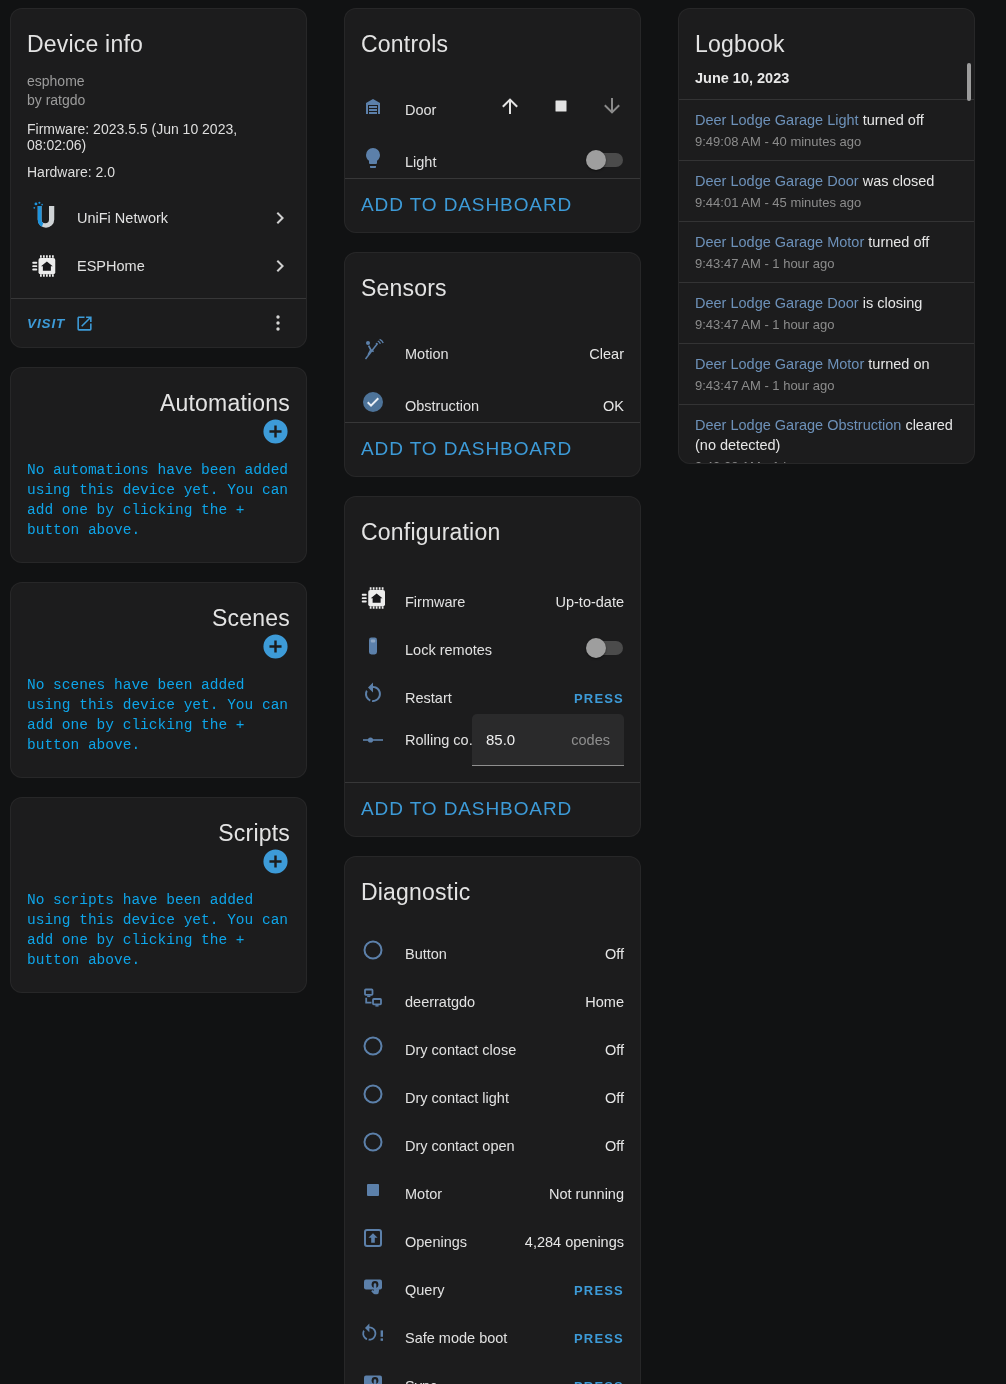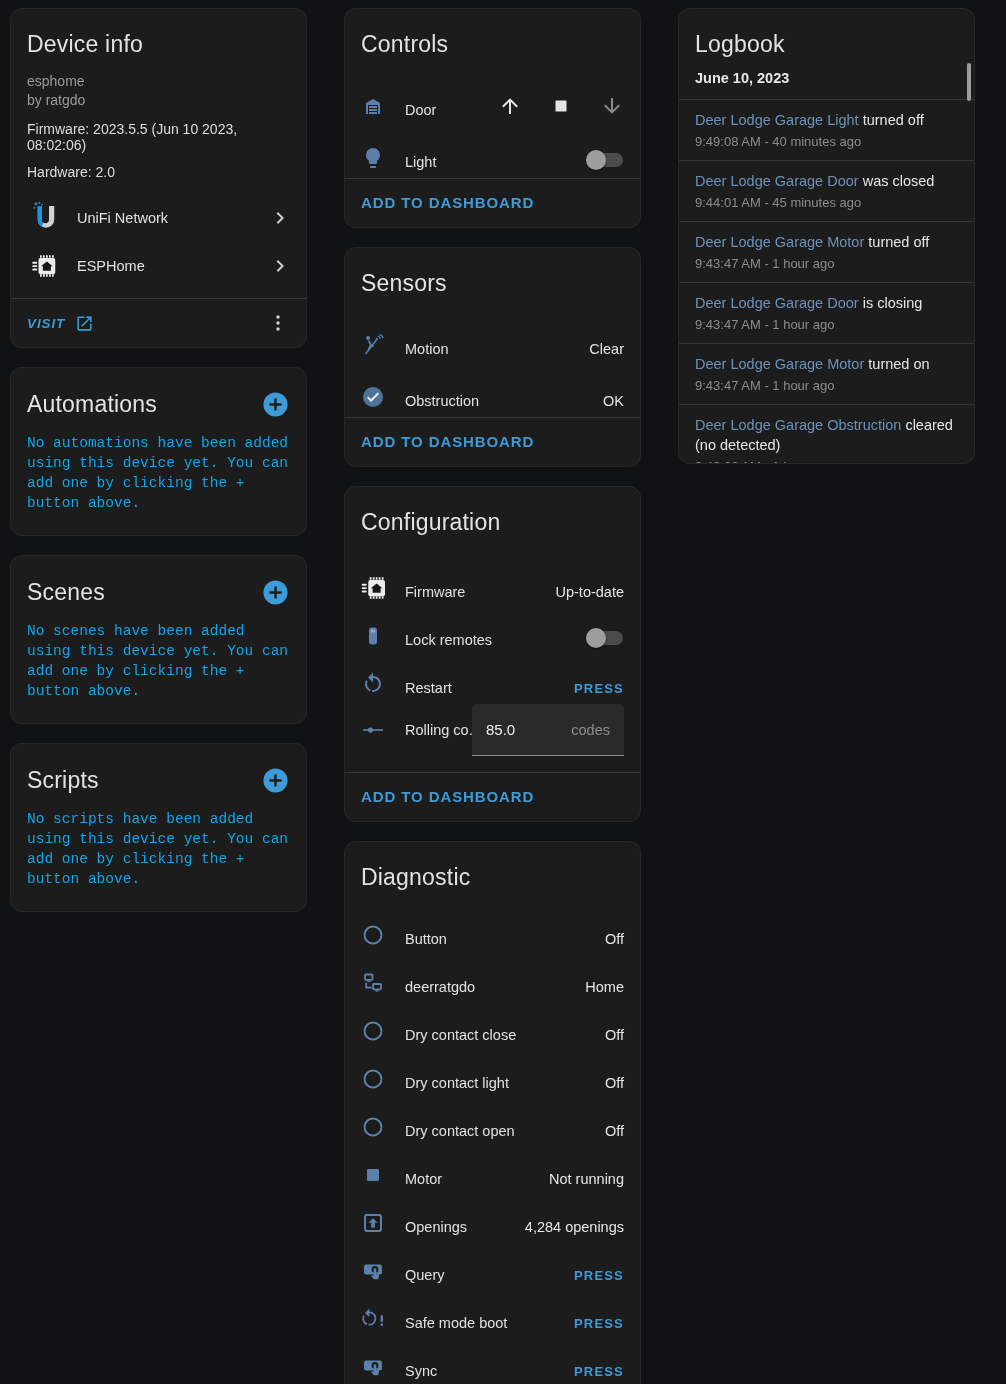--- a/index.html
+++ b/index.html
@@ -17,37 +17,37 @@
   .col-right { left:678px; }
 
   .card {
     background:#1c1c1d;
     border:1px solid rgba(255,255,255,0.05);
     border-radius:12px;
     overflow:hidden;
     position:relative;
   }
   .card-title { font-size:23px; letter-spacing:.2px; color:#e3e3e3; font-weight:400; }
-  .title-row { display:flex; align-items:center; justify-content:space-between; padding:22px 16px 8px; }
+  .title-row { display:flex; align-items:flex-end; justify-content:space-between; padding:22px 16px 8px;flex-direction:column; }
   .pad-title { padding:22px 16px 8px; }
 
   
   .row { display:flex; align-items:flex-end; height:48px; padding:0 16px; }
   .row.tall { height:52px; }
   .row-icon { width:24px; height:24px; margin-right:20px; flex:none; display:flex; align-items:center; justify-content:center; }
   .row-icon svg { display:block; }
   .row-label { flex:1; font-size:14.5px; color:#e1e1e1; white-space:nowrap; overflow:hidden; }
   .row-value { font-size:14.5px; color:#e6e6e6; text-align:right; white-space:nowrap; }
   .press { color:#3d9bd8; font-weight:700; font-size:13px; letter-spacing:1.2px; cursor:pointer; }
 
   .atd {
     border-top:1px solid rgba(255,255,255,0.12);
     margin-top:8px;
     padding:15px 16px 16px;
-    color:#3d9bd8; font-weight:700; font-size:15px; letter-spacing:.9px;
+    color:#3d9bd8; font-weight:400; font-size:19px; letter-spacing:.9px;
     cursor:pointer;
   }
 
   
   .toggle { width:38px; height:20px; position:relative; flex:none; cursor:pointer; }
   .toggle .track { position:absolute; left:3px; top:3px; width:34px; height:14px; border-radius:7px; background:#4b4b4b; }
   .toggle .thumb { position:absolute; left:0; top:0; width:20px; height:20px; border-radius:50%; background:#9e9e9e; box-shadow:0 1px 2px rgba(0,0,0,.5); }
 
   
   .cover-btns { display:flex; align-items:center; gap:27px; margin-left:auto; }

